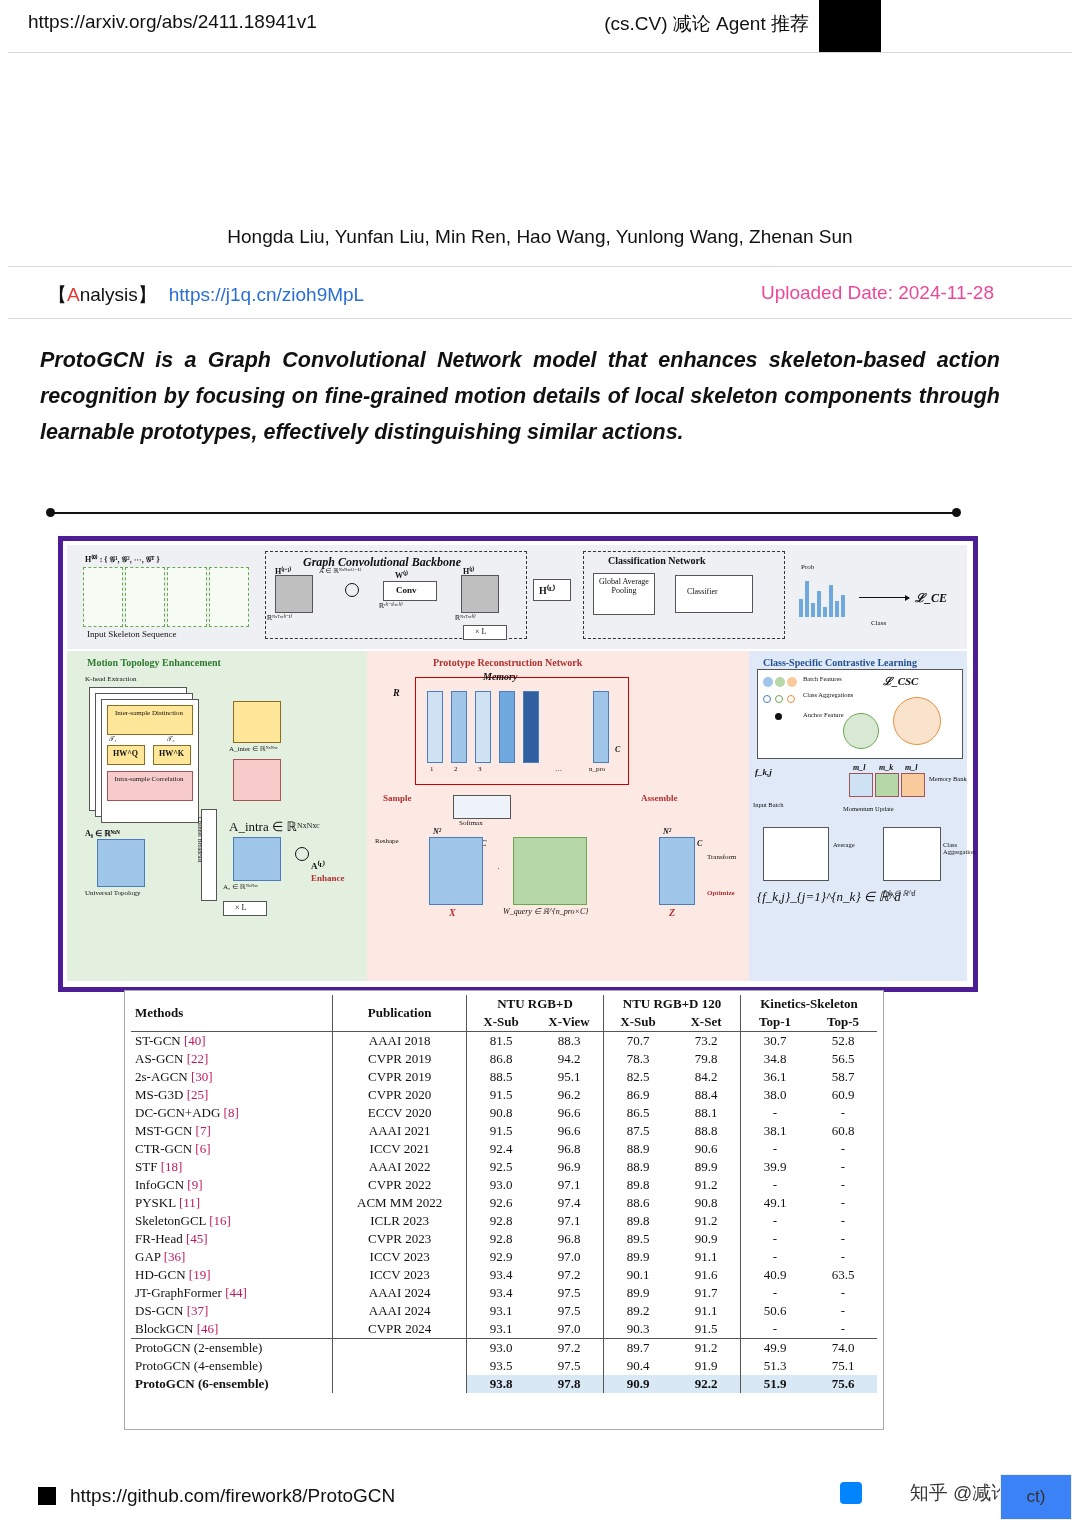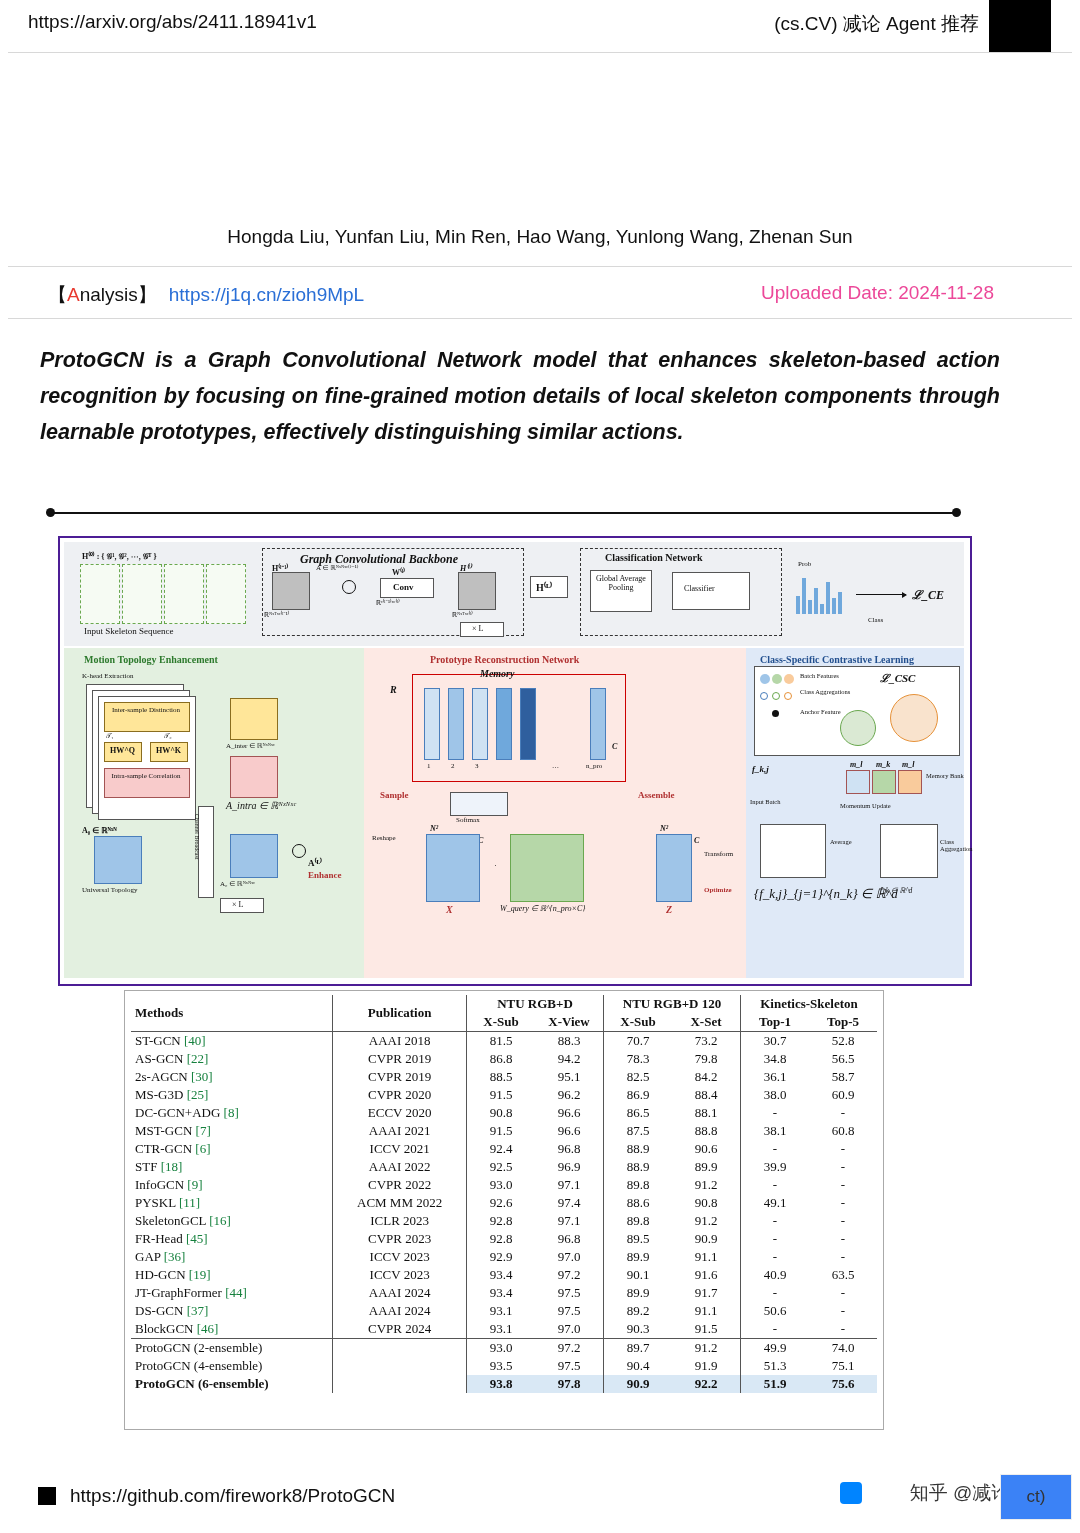--- a/index.html
+++ b/index.html
@@ -1,20 +1,20 @@
 <!DOCTYPE html>
 <html><head>
 <meta charset="utf-8">
 <style>
   html,body{margin:0;padding:0;}
   body{width:1080px;height:1533px;background:#fff;font-family:"Liberation Sans",sans-serif;color:#111;position:relative;overflow:hidden;}
   .page{position:relative;width:1080px;height:1533px;}
 
   
-  .topbar{position:absolute;top:0;left:0;width:1051px;height:52px;}
+  .topbar{position:absolute;top:0;left:0;width:881px;height:52px;}
   .topbar .url{position:absolute;left:28px;top:11px;font-size:19px;color:#111;}
   .topbar .tag{position:absolute;right:72px;top:11px;font-size:19px;color:#111;}
   .topbar .blackbox{position:absolute;right:0;top:0;width:62px;height:52px;background:#000;}
 
   .hr{position:absolute;left:8px;width:1064px;height:1px;background:#d8d8d8;}
 
   
   .title{position:absolute;left:40px;top:68px;width:1000px;text-align:center;
          font-size:38px;font-weight:bold;line-height:46px;letter-spacing:-0.3px;}
   .authors{position:absolute;left:40px;top:226px;width:1000px;text-align:center;font-size:19px;}
@@ -31,21 +31,21 @@
   .summary{position:absolute;left:40px;top:342px;width:960px;font-size:21.5px;line-height:36px;
            font-style:italic;font-weight:bold;text-align:justify;color:#111;}
 
   
   .sepline{position:absolute;left:48px;top:512px;width:910px;height:2px;background:#111;}
   .dot{position:absolute;width:9px;height:9px;border-radius:50%;background:#111;top:508px;}
   .dot.l{left:46px;}
   .dot.r{left:952px;}
 
   
-  .figwrap{position:absolute;left:58px;top:536px;width:910px;height:446px;border:2px solid #4c1d95;background:#fff;}
+  .figwrap{position:absolute;left:58px;top:536px;width:910px;height:446px;border:5px solid #4c1d95;background:#fff;}
   .figbox{position:absolute;inset:0;}
 
   .fig-top{position:absolute;left:4px;top:4px;width:900px;height:104px;background:#eef0f3;}
   .lbl{position:absolute;font-size:8px;color:#111;font-family:"Liberation Serif",serif;}
   .lbl.b{font-weight:bold;}
   .lbl.it{font-style:italic;}
 
   .dashbox{position:absolute;border:1.4px dashed #333;}
   .greenpanel{position:absolute;background:#e3f0e0;}
   .pinkpanel{position:absolute;background:#fde9e4;}
@@ -69,21 +69,21 @@
   .tablewrap{position:absolute;left:124px;top:990px;width:760px;height:440px;border:1px solid #aaa;background:#fff;padding:4px 6px;box-sizing:border-box;}
   table.res{border-collapse:collapse;width:100%;font-family:"Liberation Serif",serif;font-size:13px;color:#111;}
   table.res th,table.res td{padding:1px 4px;}
   .grp{text-align:center;font-size:13px;}
   .vline{border-left:1px solid #555;}
   .tline-top{border-top:1px solid #555;}
   .tline-bot{border-bottom:1px solid #555;}
   .num{text-align:center;width:60px;}
   .meth{text-align:left;padding-left:8px;}
   .pub{text-align:center;}
-  .cite{color:#15803d;}
+  .cite{color:#be185d;}
   .hl{background:#d9e8f5;}
   .bold{font-weight:bold;}
 
   
   .bsq{position:absolute;left:38px;top:1487px;width:18px;height:18px;background:#000;}
   .blink{position:absolute;left:70px;top:1485px;font-size:19px;color:#111;}
   .zhihu{position:absolute;right:18px;top:1480px;font-size:19px;color:#111;opacity:0.85;}
   .zhlogo{position:absolute;right:218px;top:1482px;width:22px;height:22px;border-radius:4px;background:#0084ff;}
   .ctbox{position:absolute;right:8px;top:1474px;width:70px;height:44px;background:#3b82f6;border:1px solid #eee;font-size:17px;color:#333;text-align:center;line-height:44px;}
 </style>
@@ -134,21 +134,21 @@
       <div class="cube" style="left:212px;top:34px;width:36px;height:36px;"></div>
       <div class="lbl b" style="left:212px;top:24px;">H⁽ˡ⁻¹⁾</div>
       <div class="lbl" style="left:204px;top:72px;font-size:7px;">ℝᴺˣᵀˣᶜ⁽ˡ⁻¹⁾</div>
       <div class="lbl" style="left:256px;top:26px;font-size:7px;">A ∈ ℝᴺˣᴺˣᶜ⁽ˡ⁻¹⁾</div>
       <div class="circ" style="left:282px;top:42px;width:12px;height:12px;border:1px solid #111;"></div>
       <div class="wbox" style="left:320px;top:40px;width:52px;height:18px;"></div>
       <div class="lbl b" style="left:333px;top:44px;font-size:9px;">Conv</div>
       <div class="lbl b" style="left:332px;top:28px;">W⁽ˡ⁾</div>
       <div class="lbl" style="left:316px;top:60px;font-size:7px;">ℝᶜ⁽ˡ⁻¹⁾ˣᶜ⁽ˡ⁾</div>
       <div class="cube" style="left:398px;top:34px;width:36px;height:36px;"></div>
-      <div class="lbl b" style="left:400px;top:24px;font-style:italic;">H⁽ˡ⁾</div>
+      <div class="lbl b" style="left:400px;top:24px;">H⁽ˡ⁾</div>
       <div class="lbl" style="left:392px;top:72px;font-size:7px;">ℝᴺˣᵀˣᶜ⁽ˡ⁾</div>
       <div class="wbox" style="left:400px;top:84px;width:42px;height:13px;"></div>
       <div class="lbl" style="left:412px;top:86px;font-size:8px;">× L</div>
 
       <div class="wbox" style="left:470px;top:38px;width:36px;height:20px;"></div>
       <div class="lbl b" style="left:476px;top:42px;font-size:10px;">H⁽ᴸ⁾</div>
 
       <div class="dashbox" style="left:520px;top:10px;width:200px;height:86px;"></div>
       <div class="lbl b" style="left:545px;top:14px;font-size:10px;">Classification Network</div>
       <div class="wbox" style="left:530px;top:32px;width:60px;height:40px;"></div>
@@ -188,21 +188,21 @@
       <div class="ybox" style="left:90px;top:204px;width:36px;height:18px;"></div>
       <div class="lbl b" style="left:96px;top:208px;font-size:8px;">HW^K</div>
       <div class="lbl" style="left:46px;top:194px;font-size:7px;">𝒯₁</div>
       <div class="lbl" style="left:104px;top:194px;font-size:7px;">𝒯₂</div>
       <div class="pbox" style="left:44px;top:230px;width:84px;height:28px;"></div>
       <div class="lbl" style="left:50px;top:234px;font-size:7px;width:72px;text-align:center;">Intra-sample Correlation</div>
 
       <div class="ybox" style="left:170px;top:160px;width:46px;height:40px;"></div>
       <div class="lbl" style="left:166px;top:204px;font-size:7px;">A_inter ∈ ℝᴺˣᴺˣᶜ</div>
       <div class="pbox" style="left:170px;top:218px;width:46px;height:40px;"></div>
-      <div class="lbl" style="left:166px;top:262px;font-size:10px;font-style:italic;">A_intra ∈ ℝᴺˣᴺˣᶜ</div>
+      <div class="lbl" style="left:166px;top:278px;font-size:13px;">A_intra ∈ ℝᴺˣᴺˣᶜ</div>
 
       <div class="lbl b" style="left:22px;top:288px;font-size:8px;">A₀ ∈ ℝᴺˣᴺ</div>
       <div class="bluebox" style="left:34px;top:298px;width:46px;height:46px;"></div>
       <div class="lbl" style="left:22px;top:348px;font-size:7px;">Universal Topology</div>
       <div class="wbox" style="left:138px;top:268px;width:14px;height:90px;"></div>
       <div class="lbl" style="left:140px;top:276px;font-size:6px;transform:rotate(90deg);transform-origin:left top;white-space:nowrap;">Channel Broadcast</div>
       <div class="bluebox" style="left:170px;top:296px;width:46px;height:42px;"></div>
       <div class="lbl" style="left:160px;top:342px;font-size:7px;">A₀ ∈ ℝᴺˣᴺˣᶜ</div>
       <div class="circ" style="left:232px;top:306px;width:12px;height:12px;border:1px solid #111;"></div>
       <div class="lbl b" style="left:248px;top:318px;font-size:9px;">A⁽ᴸ⁾</div>

